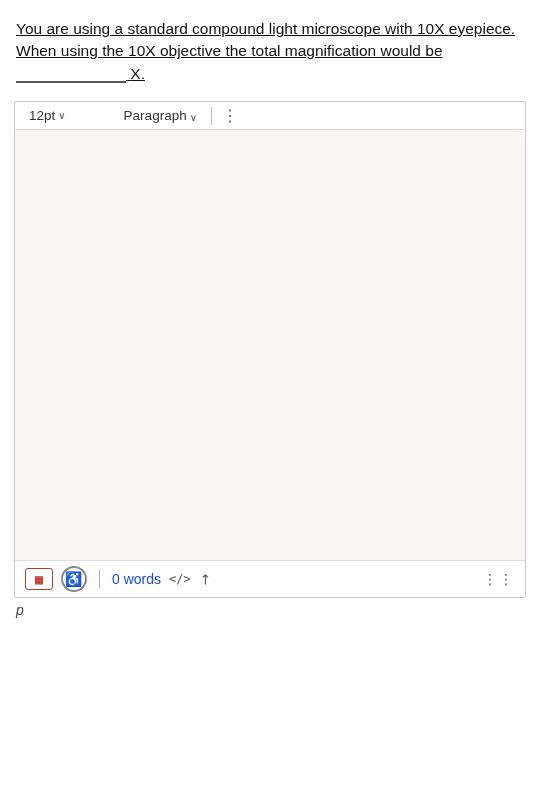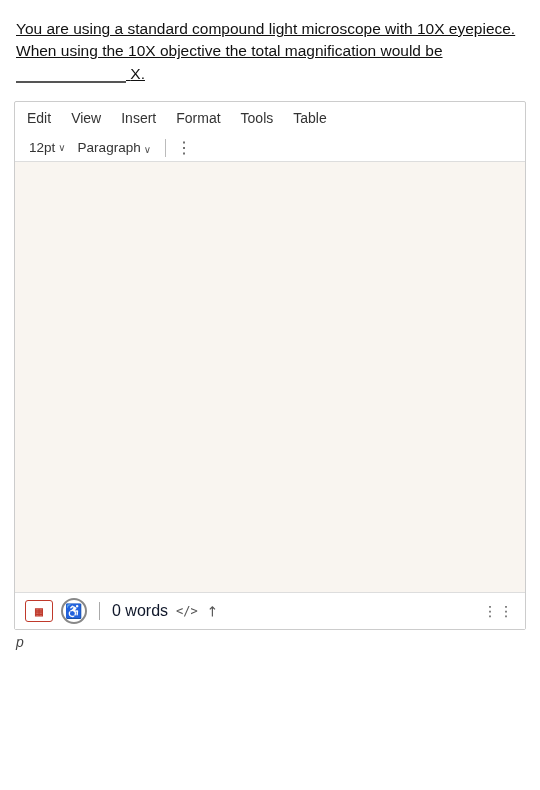--- a/index.html
+++ b/index.html
@@ -147,22 +147,22 @@
     }
 
     .footer-divider {
       width: 1px;
       height: 18px;
       background: #aaa;
       margin: 0 4px;
     }
 
     .footer-word-count {
-      font-size: 16px;
-      color: #0f172a;
+      font-size: 14px;
+      color: #1d4ed8;
     }
 
     .footer-code-tag {
       font-size: 12px;
       color: #555;
       font-family: monospace;
       cursor: pointer;
     }
 
     .footer-arrow-icon {
@@ -178,48 +178,41 @@
       color: #555;
       cursor: pointer;
       letter-spacing: 2px;
       margin-left: auto;
     }
 
     .paragraph-label {
       display: flex;
       align-items: flex-end;
       gap: 3px;
+      margin-left: 46px;
     }
 
     .bottom-label {
       padding: 4px 16px 8px 16px;
       font-size: 14px;
       color: #444;
       font-style: italic;
     }
   </style>
 </head>
 <body>
 
 <div class="question-text">
   <span>You are using a standard compound light microscope with 10X eyepiece.  When using the 10X objective the total magnification would be</span>
   <span class="blank-line"></span>
   <span>X.</span>
 </div>
 
 <div class="editor-container">
 
-  <div class="menu-bar">
-    <span class="menu-item">Edit</span>
-    <span class="menu-item">View</span>
-    <span class="menu-item">Insert</span>
-    <span class="menu-item">Format</span>
-    <span class="menu-item">Tools</span>
-    <span class="menu-item">Table</span>
-  </div>
 
   <div class="toolbar">
     <div class="toolbar-select">
       <span>12pt</span>
       <span class="chevron">∨</span>
     </div>
     <div class="toolbar-select paragraph-label">
       <span>Paragraph</span>
       <span class="chevron">∨</span>
     </div>

